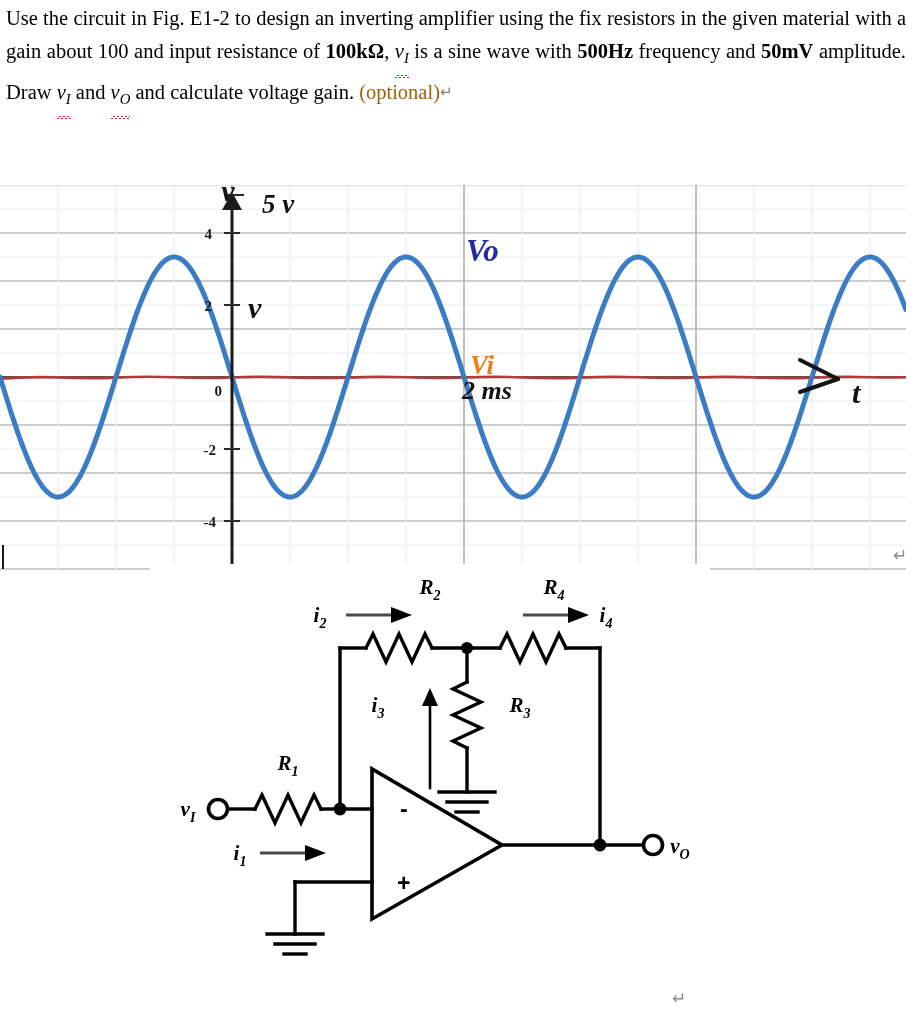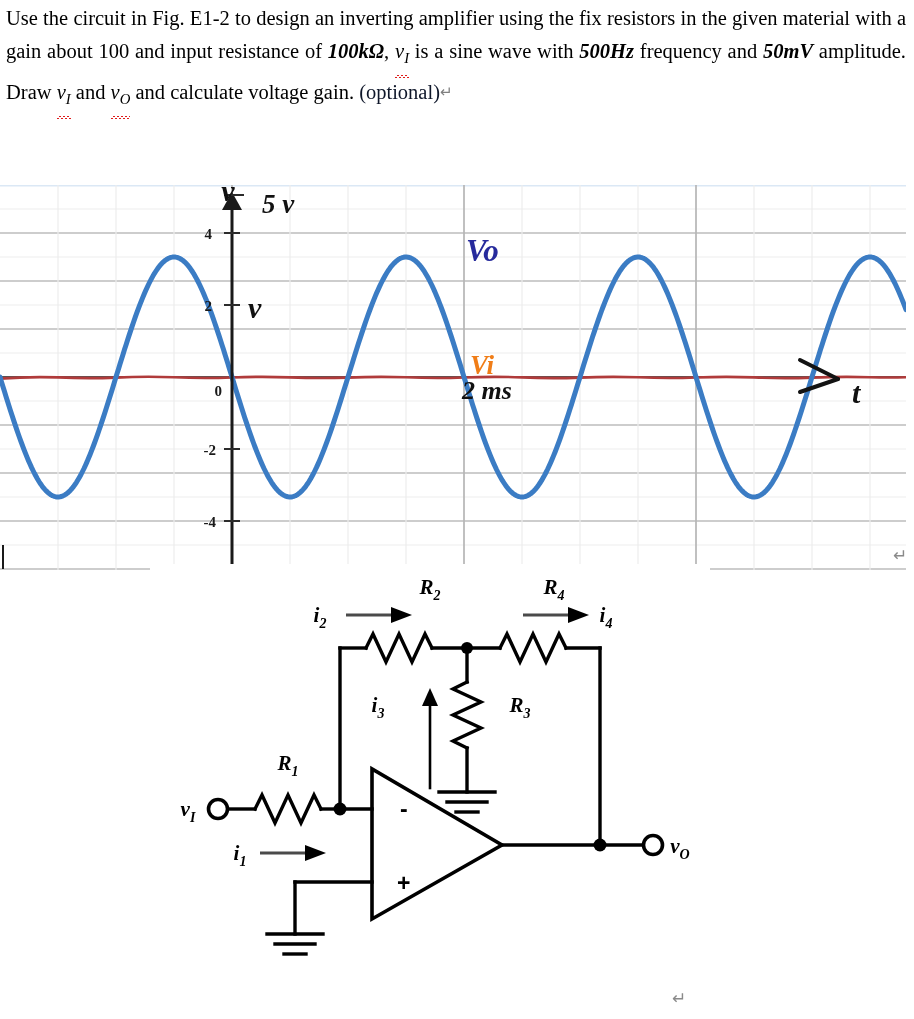--- a/index.html
+++ b/index.html
@@ -24,22 +24,22 @@
     top: 2px;
     width: 900px;
     font-size: 20.5px;
     line-height: 33px;
     text-align: justify;
     text-justify: inter-word;
   }
   #question-block .para {
     margin: 0;
   }
-  .bold { font-weight: bold; font-style: italic; }
-  .optional { color: #0f172a; }
+  .bold { font-weight: bold; }
+  .optional { color: #a16207; }
   .pilcrow {
     color: #808080;
     font-size: 15px;
     font-family: "Liberation Sans", sans-serif;
     vertical-align: 2px;
   }
   .sq-var {
     position: relative;
     font-style: italic;
     white-space: nowrap;

